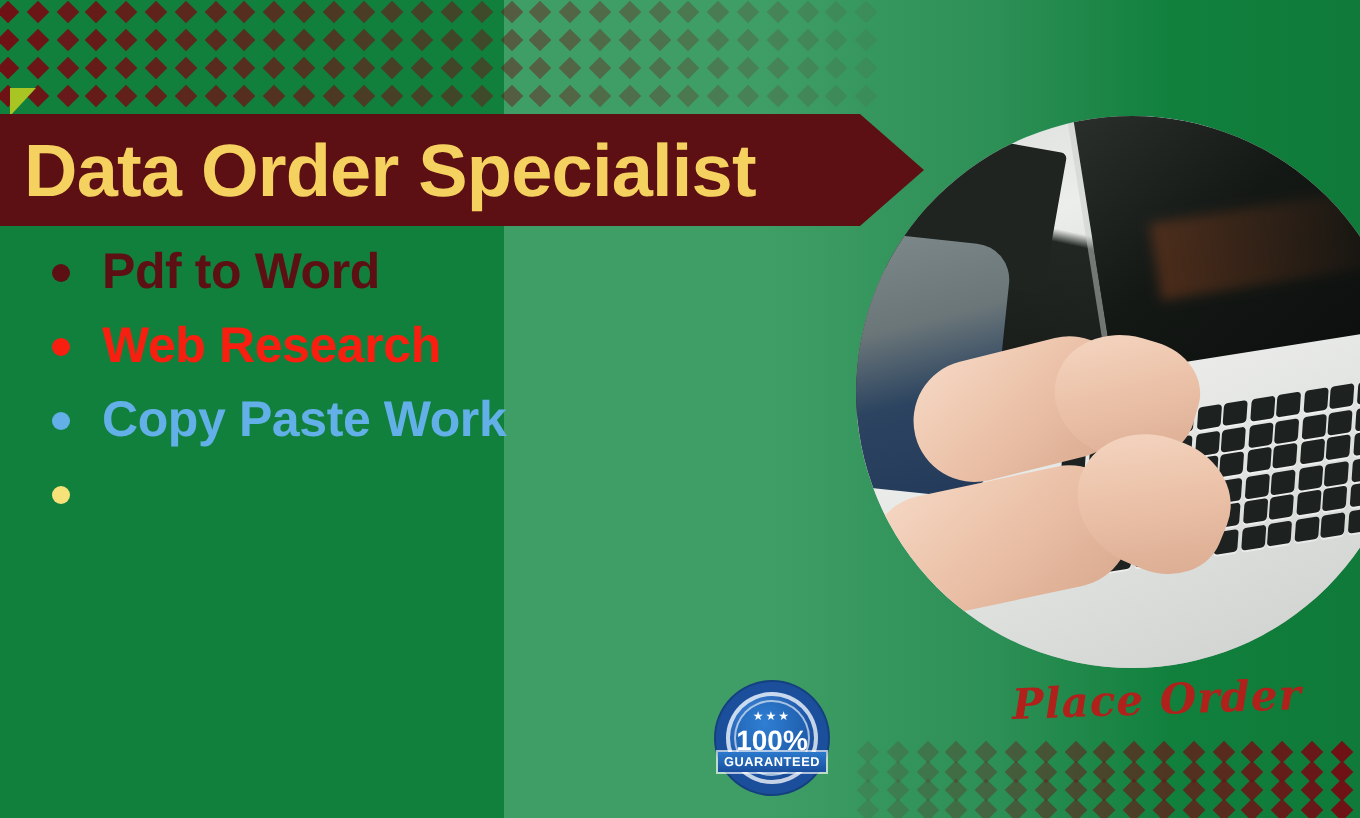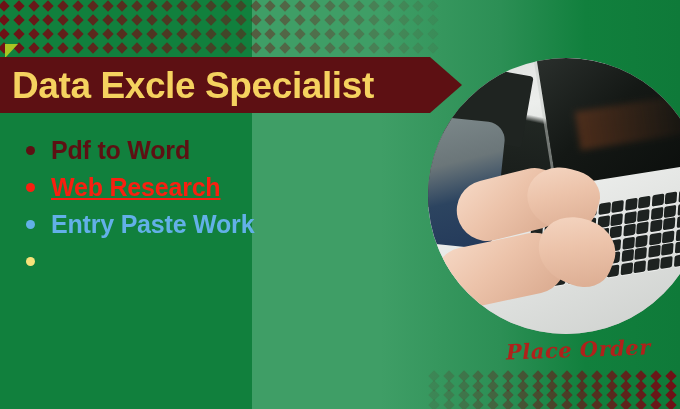--- a/index.html
+++ b/index.html
@@ -191,21 +191,21 @@
     position: absolute;
     left: 5px; top: 44px;
     width: 0; height: 0;
     border-left: 13px solid #a9c523;
     border-bottom: 14px solid transparent;
   }
 
   
   .bullets {
     position: absolute;
-    left: 26px; top: 132px;
+    left: 26px; top: 118px;
     width: 430px;
   }
   .bullet-row {
     display: flex;
     align-items: center;
     height: 37px;
     white-space: nowrap;
   }
   .dot {
     width: 9px; height: 9px;
@@ -627,38 +627,48 @@
       <span style="left: 162.8px; top: 28.8px; opacity: 0.725;"></span>
       <span style="left: 177.6px; top: 28.8px; opacity: 0.78;"></span>
       <span style="left: 192.4px; top: 28.8px; opacity: 0.835;"></span>
       <span style="left: 207.2px; top: 28.8px; opacity: 0.89;"></span>
       <span style="left: 222px; top: 28.8px; opacity: 0.945;"></span>
       <span style="left: 236.8px; top: 28.8px; opacity: 1;"></span>
     </div>
 
   <div class="tri-accent"></div>
   <div class="banner">
-    <div class="banner-title">Data Excle Specialist</div>
+    <div class="banner-title">Data Order Specialist</div>
   </div>
 
   <div class="bullets">
     <div class="bullet-row">
       <span class="dot" style="background: rgb(93, 16, 19);"></span>
       <span class="bullet-text" style="color: rgb(93, 16, 19);">Pdf to Word</span>
     </div>
     <div class="bullet-row">
       <span class="dot" style="background: rgb(249, 31, 16);"></span>
-      <span class="bullet-text" style="color: rgb(249, 31, 16); text-decoration: underline;">Web Research</span>
+      <span class="bullet-text" style="color: rgb(249, 31, 16);">Web Research</span>
     </div>
     <div class="bullet-row">
       <span class="dot" style="background: rgb(99, 176, 232);"></span>
-      <span class="bullet-text" style="color: rgb(99, 176, 232);">Entry Paste Work</span>
+      <span class="bullet-text" style="color: rgb(99, 176, 232);">Copy Paste Work</span>
     </div>
     <div class="bullet-row">
       <span class="dot" style="background: rgb(247, 226, 122);"></span>
     </div>
   </div>
 
 
+  <div class="badge">
+    <div class="badge-scallop"></div>
+    <div class="badge-ring"></div>
+    <div class="badge-inner">
+      <div class="badge-stars">★★★</div>
+      <div class="badge-pct">100%</div>
+      <div class="badge-sat">SATISFACTION</div>
+    </div>
+    <div class="badge-guar">GUARANTEED</div>
+  </div>
 
   <div class="place-order">Place Order</div>
 
 </div>
 
 </body></html>

